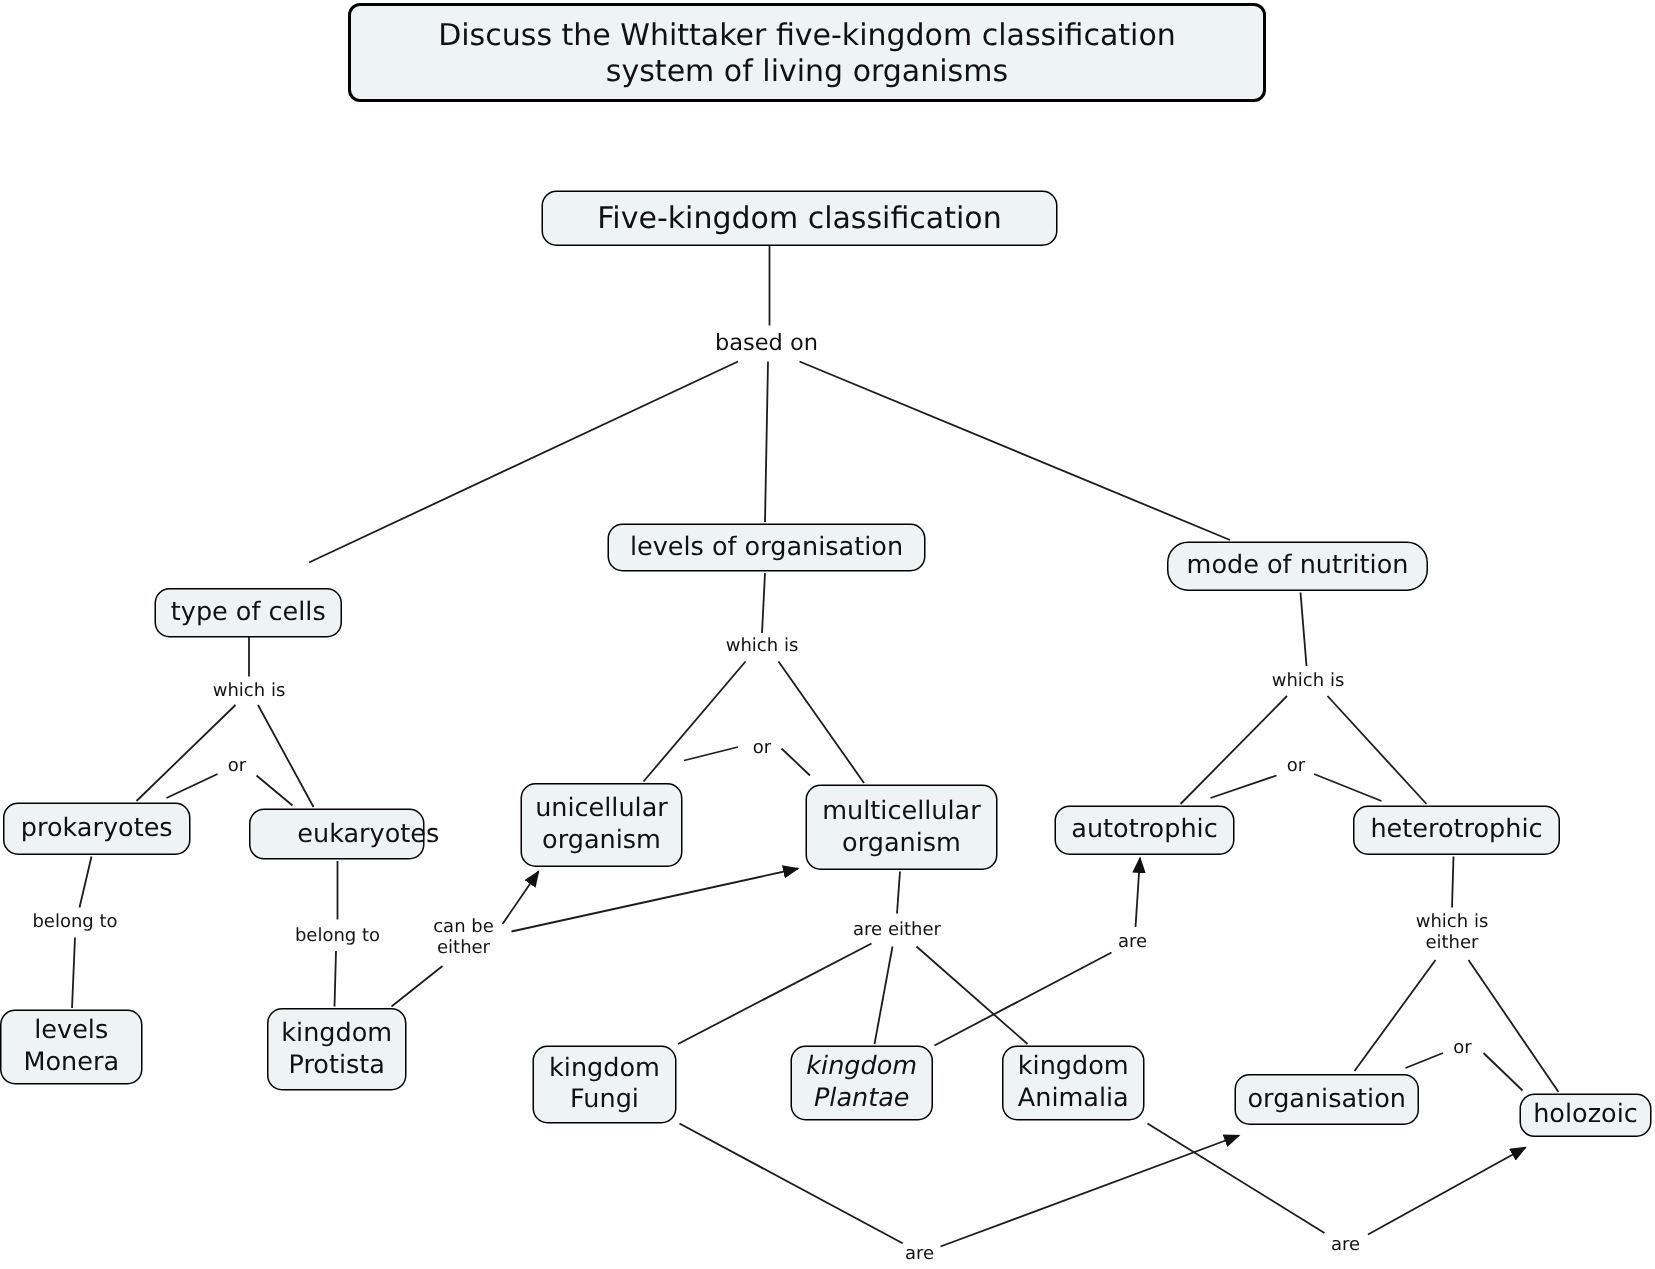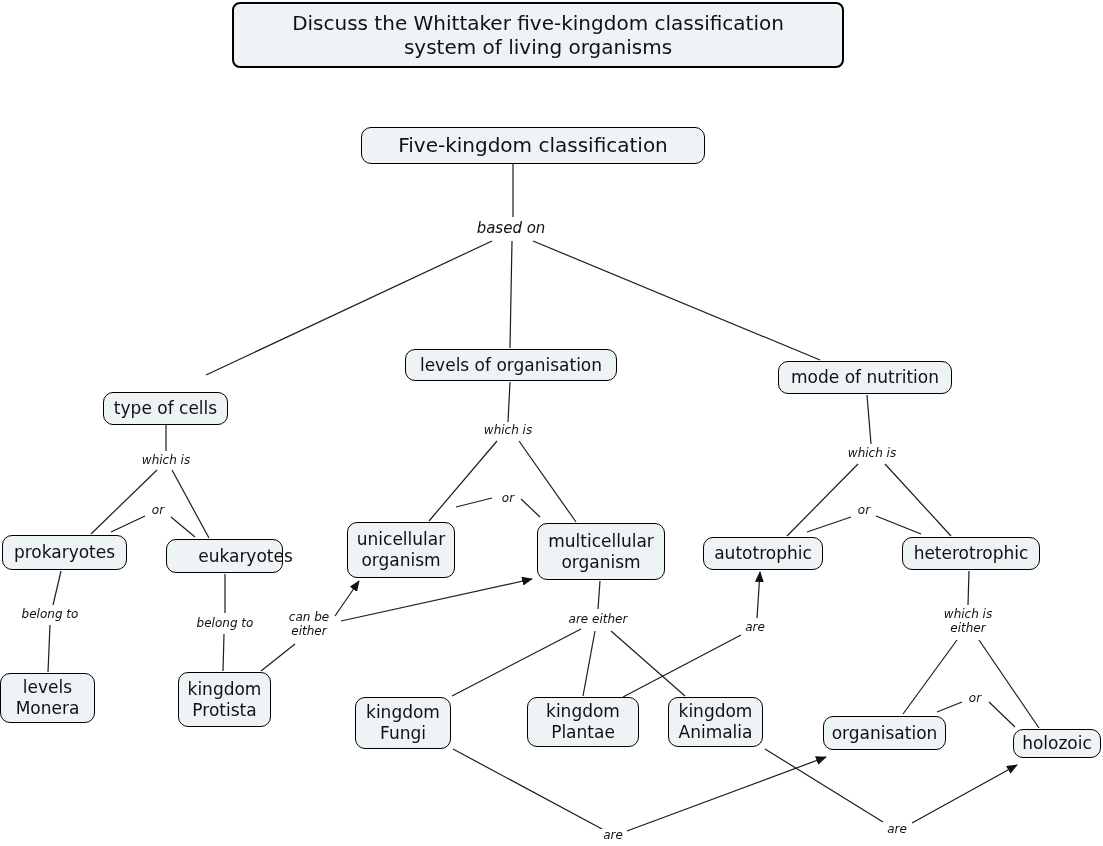--- a/index.html
+++ b/index.html
@@ -26,38 +26,37 @@
     white-space:pre-line;
   }
   .link-label{
     position:absolute;
     transform:translate(-50%,-50%);
     background:#fff;
     font-size:12px;line-height:1.15;
     text-align:center;
     padding:0 2px;
     white-space:pre-line;
-    font-style:italic;
   }
   
   #n-title   {left:232px;top:2px;  width:612px;height:66px;font-size:20px;border-width:2px;border-radius:8px;}
   #n-five    {left:341px;top:127px;width:344px;height:37px;font-size:20px;margin-left:20px;}
   #n-cells   {left:103px;top:392px;width:125px;height:33px;}
   #n-levels  {left:405px;top:349px;width:212px;height:32px;}
-  #n-nutri   {left:778px;top:361px;width:174px;height:33px;}
+  #n-nutri   {left:778px;top:361px;width:174px;height:33px;border-radius:14px;}
   #n-prok    {left:2px;  top:535px;width:125px;height:35px;}
   #n-euk     {left:166px;top:539px;width:117px;height:34px;padding-left:48px;}
   #n-uni     {left:347px;top:522px;width:108px;height:56px;}
   #n-multi   {left:537px;top:523px;width:128px;height:57px;}
   #n-auto    {left:703px;top:537px;width:120px;height:33px;}
   #n-hetero  {left:902px;top:537px;width:138px;height:33px;}
   #n-monera  {left:0px;  top:673px;width:95px; height:50px;}
   #n-protista{left:178px;top:672px;width:93px; height:55px;}
   #n-fungi   {left:355px;top:697px;width:96px; height:52px;}
-  #n-plantae {left:527px;top:697px;width:112px; height:50px;}
+  #n-plantae {left:527px;top:697px;width:95px; height:50px;font-style:italic;}
   #n-animalia{left:668px;top:697px;width:95px; height:50px;}
   #n-sapro   {left:823px;top:716px;width:123px;height:34px;}
   #n-holo    {left:1013px;top:729px;width:88px;height:29px;}
   
   #l-basedon    {left:511px;top:229px;font-size:15px;}
   #l-whichis1   {left:166px;top:461px;}
   #l-or1        {left:158px;top:511px;}
   #l-whichis2   {left:508px;top:431px;}
   #l-or2        {left:508px;top:499px;}
   #l-whichis3   {left:872px;top:454px;}

